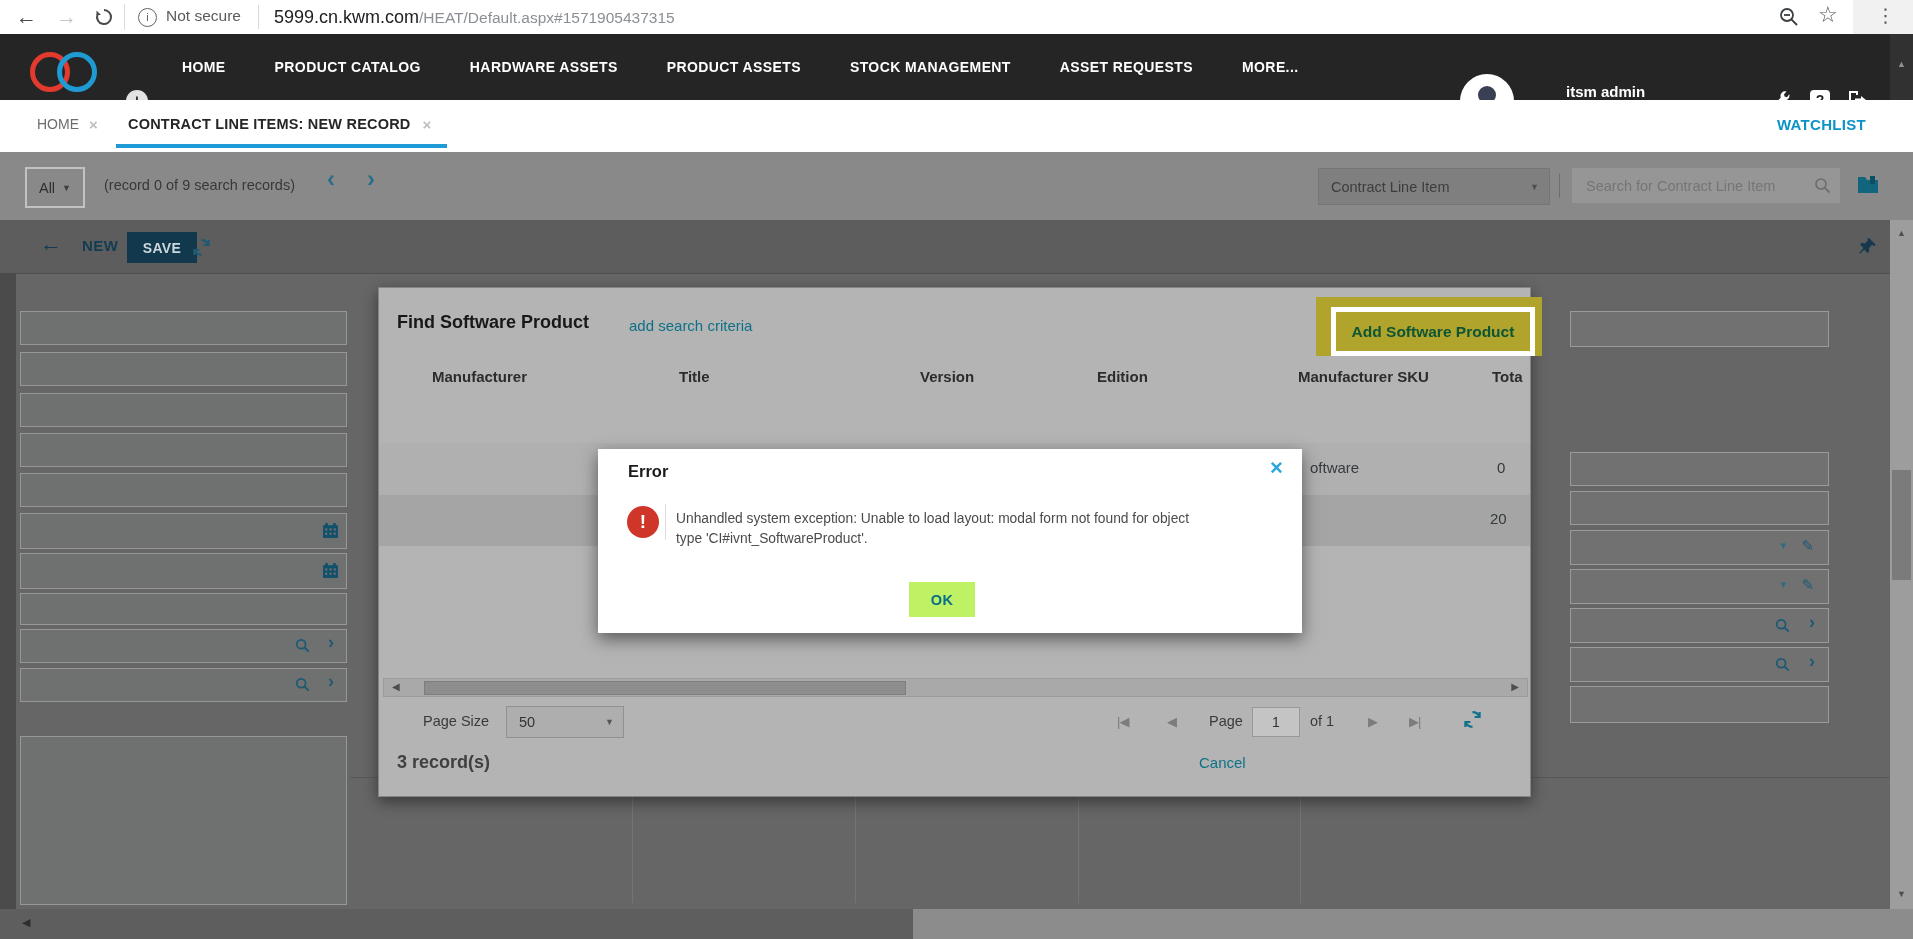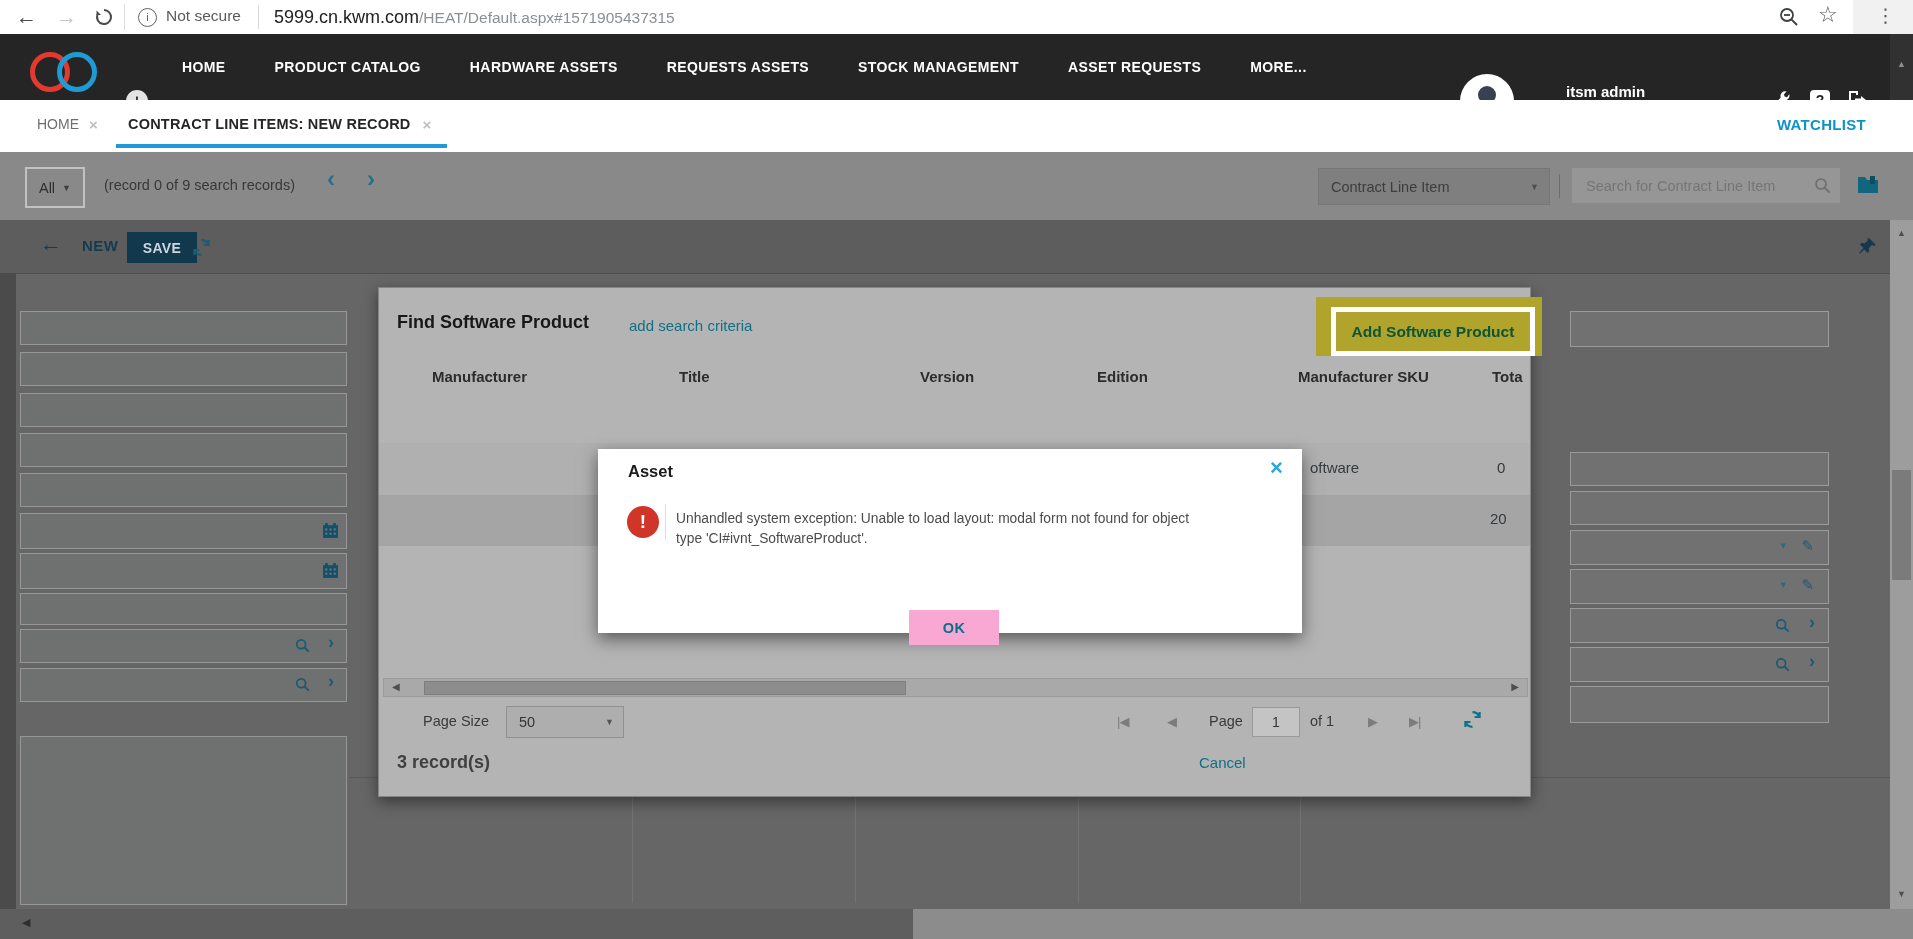--- a/index.html
+++ b/index.html
@@ -65,21 +65,21 @@
   <div class="ab" id="navbar">
     <div class="ab" style="left:30px;top:13px;width:70px;height:40px;">
       <div class="ab ring" style="left:0;top:5px;border:5px solid #e23a2e;"></div>
       <div class="ab ring" style="left:27px;top:5px;border:5px solid #1f9ad2;"></div>
     </div>
     <div class="ab" style="left:126px;top:56px;width:22px;height:22px;border-radius:50%;background:#e3e3e3;color:#2b2b2b;font-weight:bold;font-size:16px;text-align:center;line-height:21px;">+</div>
     <div class="ab flexc" style="left:182px;top:0;height:66px;gap:49px;">
       <span class="navitem">HOME</span>
       <span class="navitem">PRODUCT CATALOG</span>
       <span class="navitem">HARDWARE ASSETS</span>
-      <span class="navitem">REQUESTS ASSETS</span>
+      <span class="navitem">PRODUCT ASSETS</span>
       <span class="navitem">STOCK MANAGEMENT</span>
       <span class="navitem">ASSET REQUESTS</span>
       <span class="navitem">MORE...</span>
     </div>
     <div class="ab" style="left:1460px;top:40px;width:54px;height:54px;border-radius:50%;background:#fff;overflow:hidden;">
       <svg width="54" height="54" viewBox="0 0 54 54">
           <circle cx="27" cy="21" r="9" fill="#3a4054"></circle>
           <path d="M10 54c1-14 8-19 17-19s16 5 17 19z" fill="#3a4054"></path>
         </svg>
     </div>
@@ -293,29 +293,29 @@
     <svg class="ab" style="left:1084px;top:422px;" width="19" height="19" viewBox="0 0 19 19">
         <path d="M9.5 2.2a7.3 7.3 0 0 1 6.8 4.6M16.6 2v5h-5" fill="none" stroke="#0f7288" stroke-width="2.2"></path>
         <path d="M9.5 16.8a7.3 7.3 0 0 1-6.8-4.6M2.4 17v-5h5" fill="none" stroke="#0f7288" stroke-width="2.2"></path>
       </svg>
 
     <span class="ab" style="left:18px;top:464px;font-weight:bold;font-size:18px;color:#404040;">3 record(s)</span>
     <span class="ab" style="left:820px;top:466px;color:#0e7187;font-size:15px;">Cancel</span>
   </div>
 
   <div class="ab" id="errdlg">
-    <span class="ab" style="left:30px;top:13px;font-weight:bold;font-size:16.5px;color:#1b1b1b;">Asset</span>
+    <span class="ab" style="left:30px;top:13px;font-weight:bold;font-size:16.5px;color:#1b1b1b;">Error</span>
     <span class="ab" style="left:672px;top:6px;color:#2ba7dc;font-size:22px;font-weight:bold;">×</span>
     <div class="ab" style="left:29px;top:57px;width:32px;height:32px;border-radius:50%;background:#d03529;color:#fff;font-weight:bold;font-size:19px;text-align:center;line-height:31px;">!</div>
     <div class="ab" style="left:67px;top:55px;width:1px;height:36px;background:#dcdcdc;"></div>
     <div class="ab" style="left:78px;top:60px;font-size:13.8px;color:#4b4b4b;line-height:20px;">
       <div>Unhandled system exception: Unable to load layout: modal form not found for object</div>
       <div>type 'CI#ivnt_SoftwareProduct'.</div>
     </div>
-    <div class="ab flexc" style="left:311px;top:133px;width:90px;height:35px;background:#f9a8d4;justify-content:center;margin-top:28px;">
+    <div class="ab flexc" style="left:311px;top:133px;width:66px;height:35px;background:#bef264;justify-content:center;">
       <span style="color:#0a6d89;font-weight:bold;font-size:14.5px;letter-spacing:.5px;">OK</span>
     </div>
   </div>
 
   <div class="ab" style="left:0;top:909px;width:1913px;height:30px;background:#8c8c8c;">
     <div class="ab" style="left:0;top:0;width:913px;height:30px;background:#5e5e5e;"></div>
     <span class="ab" style="left:22px;top:7px;color:#2e2e2e;font-size:11px;">◀</span>
   </div>
 
 </div>

